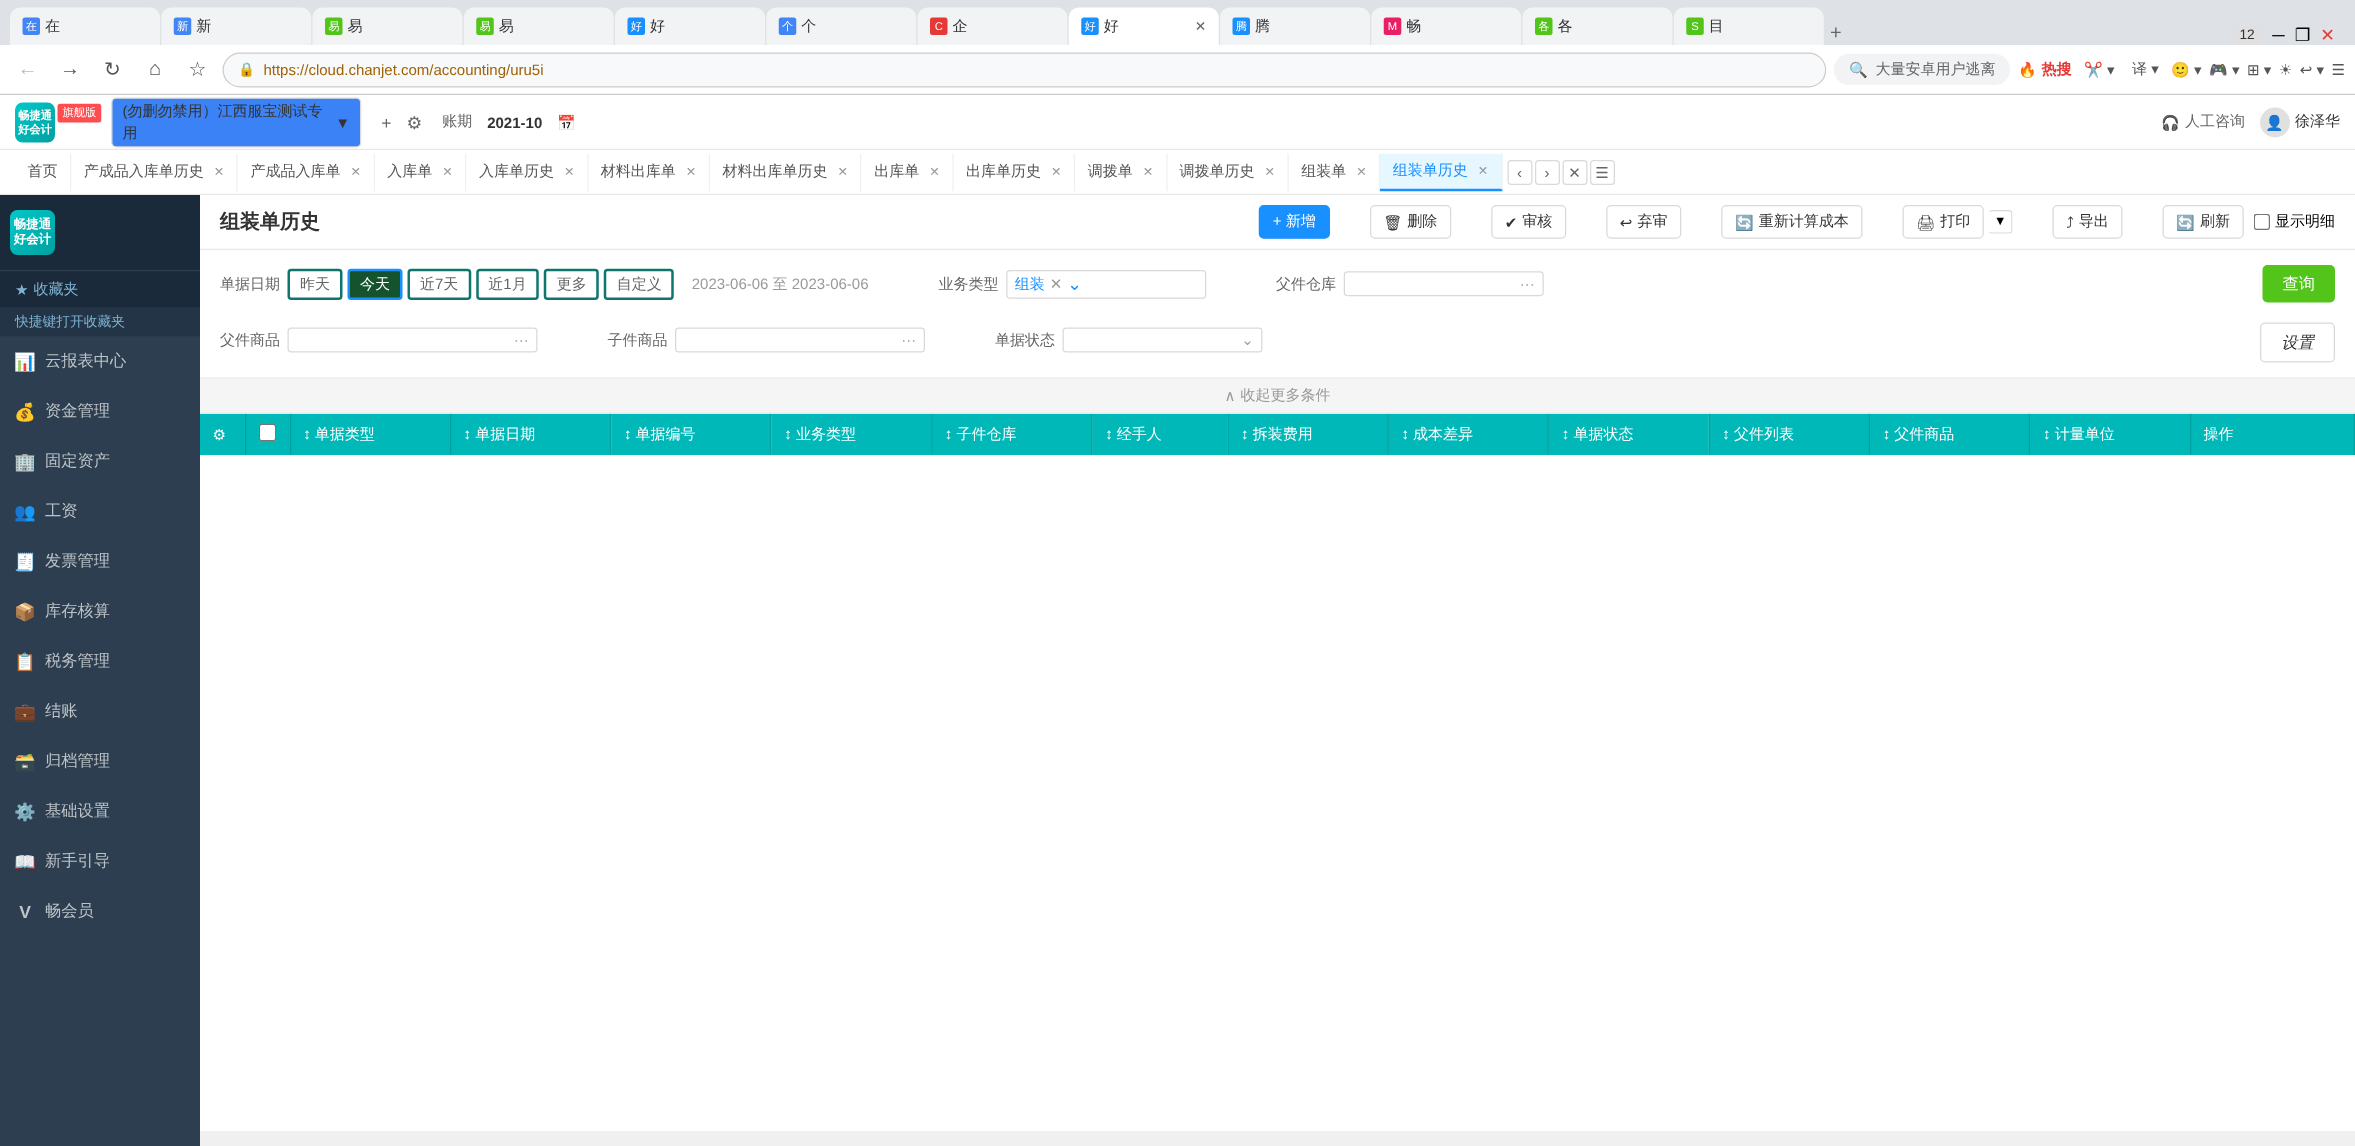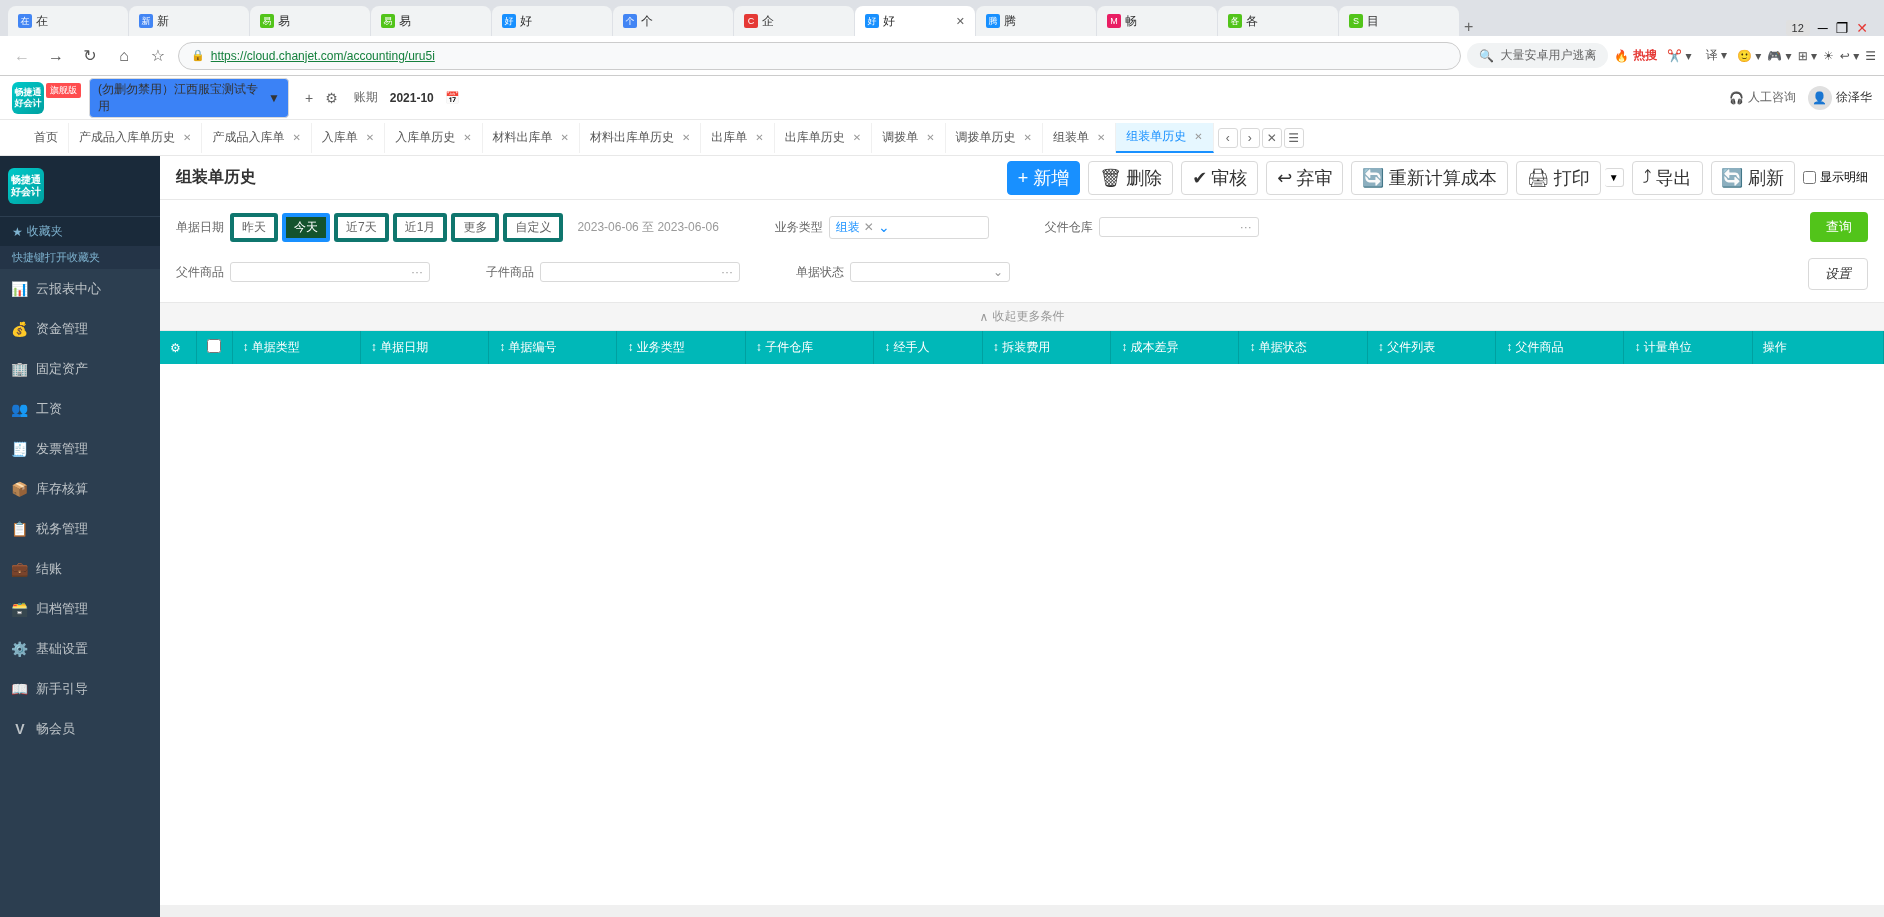--- a/index.html
+++ b/index.html
@@ -10,41 +10,41 @@
     .browser-tabs { display: flex; align-items: flex-end; height: 36px; background: #dee1e6; padding: 0 8px; gap: 1px; overflow: hidden; }
     .browser-tab { display: flex; align-items: center; height: 30px; padding: 0 10px; background: #f1f3f4; border-radius: 8px 8px 0 0; font-size: 12px; color: #333; gap: 4px; min-width: 120px; max-width: 160px; white-space: nowrap; overflow: hidden; cursor: pointer; }
     .browser-tab.active { background: #fff; }
     .browser-tab .tab-close { margin-left: auto; color: #666; font-size: 11px; cursor: pointer; }
     .browser-tab .tab-icon { width: 14px; height: 14px; border-radius: 2px; flex-shrink: 0; }
     .browser-toolbar { display: flex; align-items: center; height: 40px; background: #fff; padding: 0 8px; gap: 6px; border-bottom: 1px solid #ccc; }
     .browser-nav-btn { width: 28px; height: 28px; display: flex; align-items: center; justify-content: center; border-radius: 50%; cursor: pointer; color: #555; font-size: 16px; border: none; background: none; }
     .browser-nav-btn.disabled { color: #bbb; cursor: default; }
     .browser-address-bar { flex: 1; height: 28px; border-radius: 14px; border: 1px solid #ccc; background: #f8f9fa; padding: 0 12px; font-size: 12px; color: #333; display: flex; align-items: center; gap: 6px; }
     .browser-address-bar .lock-icon { color: #1a73e8; font-size: 11px; }
-    .browser-address-text { color: #15803d; font-size: 12px; text-decoration: underline; }
+    .browser-address-text { color: #a16207; font-size: 12px; }
     .browser-right-tools { display: flex; align-items: center; gap: 6px; color: #555; font-size: 12px; }
     .browser-search-area { display: flex; align-items: center; background: #f1f3f4; border-radius: 14px; padding: 4px 12px; font-size: 12px; color: #666; gap: 6px; }
 
     
     .app-container { display: flex; flex-direction: column; height: calc(917px - 76px); background: #f5f5f5; justify-content: space-between; }
 
     
     .app-header { display: flex; align-items: center; height: 44px; background: #fff; border-bottom: 1px solid #e8e8e8; padding: 0 12px; gap: 8px; }
     .app-logo { display: flex; align-items: center; gap: 4px; }
     .logo-icon { width: 32px; height: 32px; background: linear-gradient(135deg, #00c9c9, #00a0a0); border-radius: 6px; display: flex; align-items: center; justify-content: center; color: white; font-size: 11px; font-weight: bold; }
     .company-select { display: flex; align-items: center; background: #3b82f6; border: 1px solid #d9d9d9; border-radius: 4px; padding: 2px 8px; font-size: 12px; color: #333; cursor: pointer; gap: 4px; max-width: 200px; }
     .period-label { font-size: 12px; color: #666; }
     .period-value { font-size: 12px; color: #333; font-weight: bold; }
     .calendar-icon { color: #1890ff; cursor: pointer; }
     .header-right { margin-left: auto; display: flex; align-items: center; gap: 12px; }
     .header-service { display: flex; align-items: center; gap: 4px; font-size: 12px; color: #666; cursor: pointer; }
     .header-user { display: flex; align-items: center; gap: 4px; font-size: 12px; color: #333; cursor: pointer; }
 
     
-    .nav-tabs { display: flex; align-items: center; height: 36px; background: #fff; border-bottom: 1px solid #e8e8e8; padding: 0 24px; gap: 0; overflow: hidden; }
+    .nav-tabs { display: flex; align-items: center; height: 36px; background: #fff; border-bottom: 1px solid #e8e8e8; padding: 0 12px; gap: 0; overflow: hidden; }
     .nav-tab { display: flex; align-items: center; height: 30px; padding: 0 10px; font-size: 12px; color: #555; cursor: pointer; white-space: nowrap; border-right: 1px solid #f0f0f0; gap: 4px; }
     .nav-tab.active { color: #1890ff; border-bottom: 2px solid #1890ff; background: #e6f7ff; }
     .nav-tab .close-x { color: #999; font-size: 10px; margin-left: 4px; }
 
     
     .main-layout { display: flex; flex: 1; overflow: hidden; }
 
     
     .sidebar { width: 160px; background: #2c3e50; display: flex; flex-direction: column; flex-shrink: 0; }
     .sidebar-logo-area { padding: 12px 8px; background: #1a2a3a; }
@@ -56,31 +56,31 @@
     .sidebar-item { display: flex; align-items: center; height: 40px; padding: 0 12px; cursor: pointer; color: #bdc3c7; font-size: 13px; gap: 8px; }
     .sidebar-item-icon { width: 16px; height: 16px; display: flex; align-items: center; justify-content: center; font-size: 14px; }
 
     
     .content-area { flex: 1; display: flex; flex-direction: column; overflow: hidden; background: #f5f5f5; }
 
     
     .page-header { display: flex; align-items: center; height: 44px; background: #fff; padding: 0 16px; border-bottom: 1px solid #e8e8e8; }
     .page-title { font-size: 16px; font-weight: bold; color: #333; }
     .page-actions { margin-left: auto; display: flex; align-items: center; gap: 8px; }
-    .btn { display: flex; align-items: center; gap: 4px; padding: 4px 10px; border-radius: 4px; cursor: pointer; font-size: 18px; border: 1px solid #d9d9d9; background: #fff; color: #333; }
+    .btn { display: flex; align-items: center; gap: 4px; padding: 4px 10px; border-radius: 4px; cursor: pointer; font-size: 12px; border: 1px solid #d9d9d9; background: #fff; color: #333; margin-left: 24px; }
     .btn-primary { background: #1890ff; color: #fff; border-color: #1890ff; }
 
     
     .filter-area { background: #fff; padding: 12px 16px; border-bottom: 1px solid #e8e8e8; }
     .filter-row { display: flex; align-items: center; gap: 16px; margin-bottom: 12px; flex-wrap: wrap; }
     .filter-row:last-child { margin-bottom: 0; }
     .filter-item { display: flex; align-items: center; gap: 6px; }
     .filter-label { font-size: 12px; color: #666; white-space: nowrap; }
     .filter-date-buttons { display: flex; gap: 4px; }
-    .date-btn { padding: 2px 8px; border-radius: 3px; cursor: pointer; font-size: 12px; border: 4px solid #0f766e; background: #fff; color: #666; }
+    .date-btn { padding: 2px 8px; border-radius: 3px; cursor: pointer; font-size: 12px; border: 2px solid #0f766e; background: #fff; color: #666; }
     .date-btn.active { background: #14532d; color: #fff; border-color: #1890ff; }
     .date-range { font-size: 12px; color: #999; margin-left: 8px; }
     .filter-tag { display: flex; align-items: center; gap: 4px; background: #e6f7ff; border: 1px solid #91d5ff; border-radius: 3px; padding: 2px 8px; font-size: 12px; color: #1890ff; font-family: Liberation Serif, serif; }
     .filter-tag .remove { cursor: pointer; color: #999; }
 
     
     .collapse-bar { display: flex; align-items: center; justify-content: center; height: 28px; background: #f5f5f5; border-bottom: 1px solid #e8e8e8; cursor: pointer; color: #999; font-size: 12px; gap: 4px; }
 
     
     .table-container { flex: 1; overflow: auto; background: #fff; }

